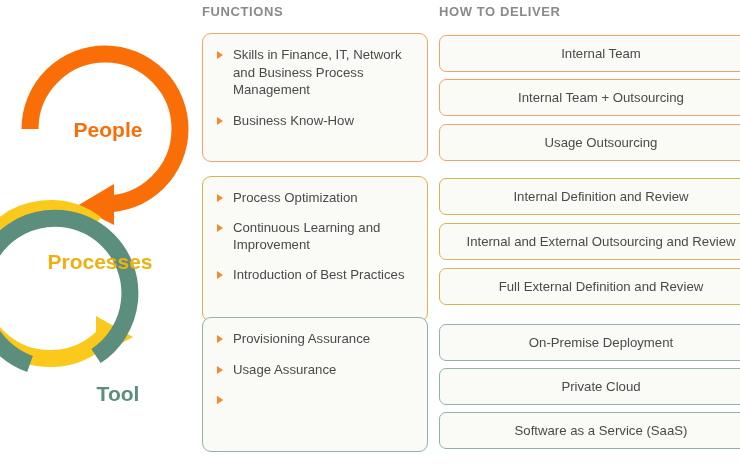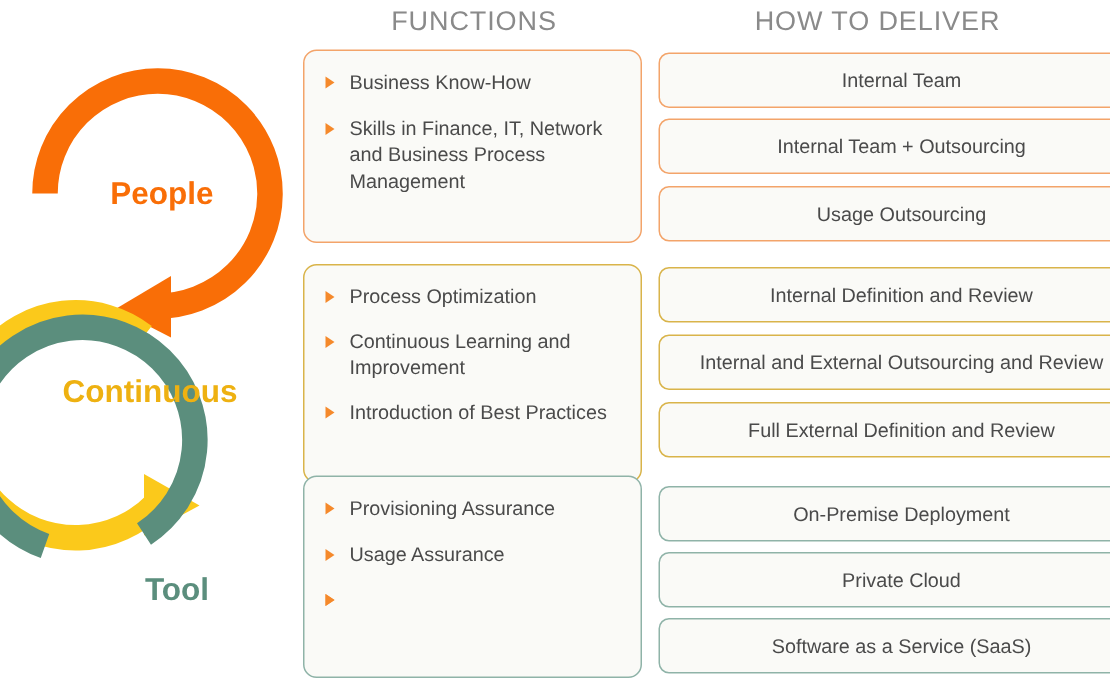--- a/index.html
+++ b/index.html
@@ -13,25 +13,24 @@
     font-family: "Liberation Sans", sans-serif;
     overflow: hidden;
     position: relative;
     -webkit-font-smoothing: antialiased;
   }
 
   
   .col-header {
     position: absolute;
     top: 4px;
-    font-size: 18px;
-    font-weight: normal;
+    font-size: 13px;
+    font-weight: bold;
     letter-spacing: 0.6px;
     color: #8a8a8a;
-    text-align: center;
   }
   #hdr-functions { left: 202px; width: 228px; }
   #hdr-deliver   { left: 439px; width: 292px; }
 
   
   #cycle {
     position: absolute;
     left: 0;
     top: 24px;
     width: 200px;
@@ -133,33 +132,33 @@
       <polygon points="96,292 96,333 133,313" fill="#FBC91B"></polygon>
     </g>
 
     <g>
       <path d="M 30 340
                A 75 75 0 1 1 96 332" fill="none" stroke="#5B8E7D" stroke-width="17" stroke-linecap="butt"></path>
     </g>
   </svg>
 
   <div class="cycle-label" id="label-people">People</div>
-  <div class="cycle-label" id="label-processes">Continuous</div>
+  <div class="cycle-label" id="label-processes">Processes</div>
   <div class="cycle-label" id="label-tool">Tool</div>
 </div>
 
 <div class="fn-box orange" id="fn-box-1">
   <ul class="bullet-list">
     <li class="bullet-item">
       <span class="tri"></span>
+      <span>Skills in Finance, IT, Network and Business Process Management</span>
+    </li>
+    <li class="bullet-item">
+      <span class="tri"></span>
       <span>Business Know-How</span>
-    </li>
-    <li class="bullet-item">
-      <span class="tri"></span>
-      <span>Skills in Finance, IT, Network and Business Process Management</span>
     </li>
   </ul>
 </div>
 
 <div class="fn-box gold" id="fn-box-2">
   <ul class="bullet-list">
     <li class="bullet-item">
       <span class="tri"></span>
       <span>Process Optimization</span>
     </li>

